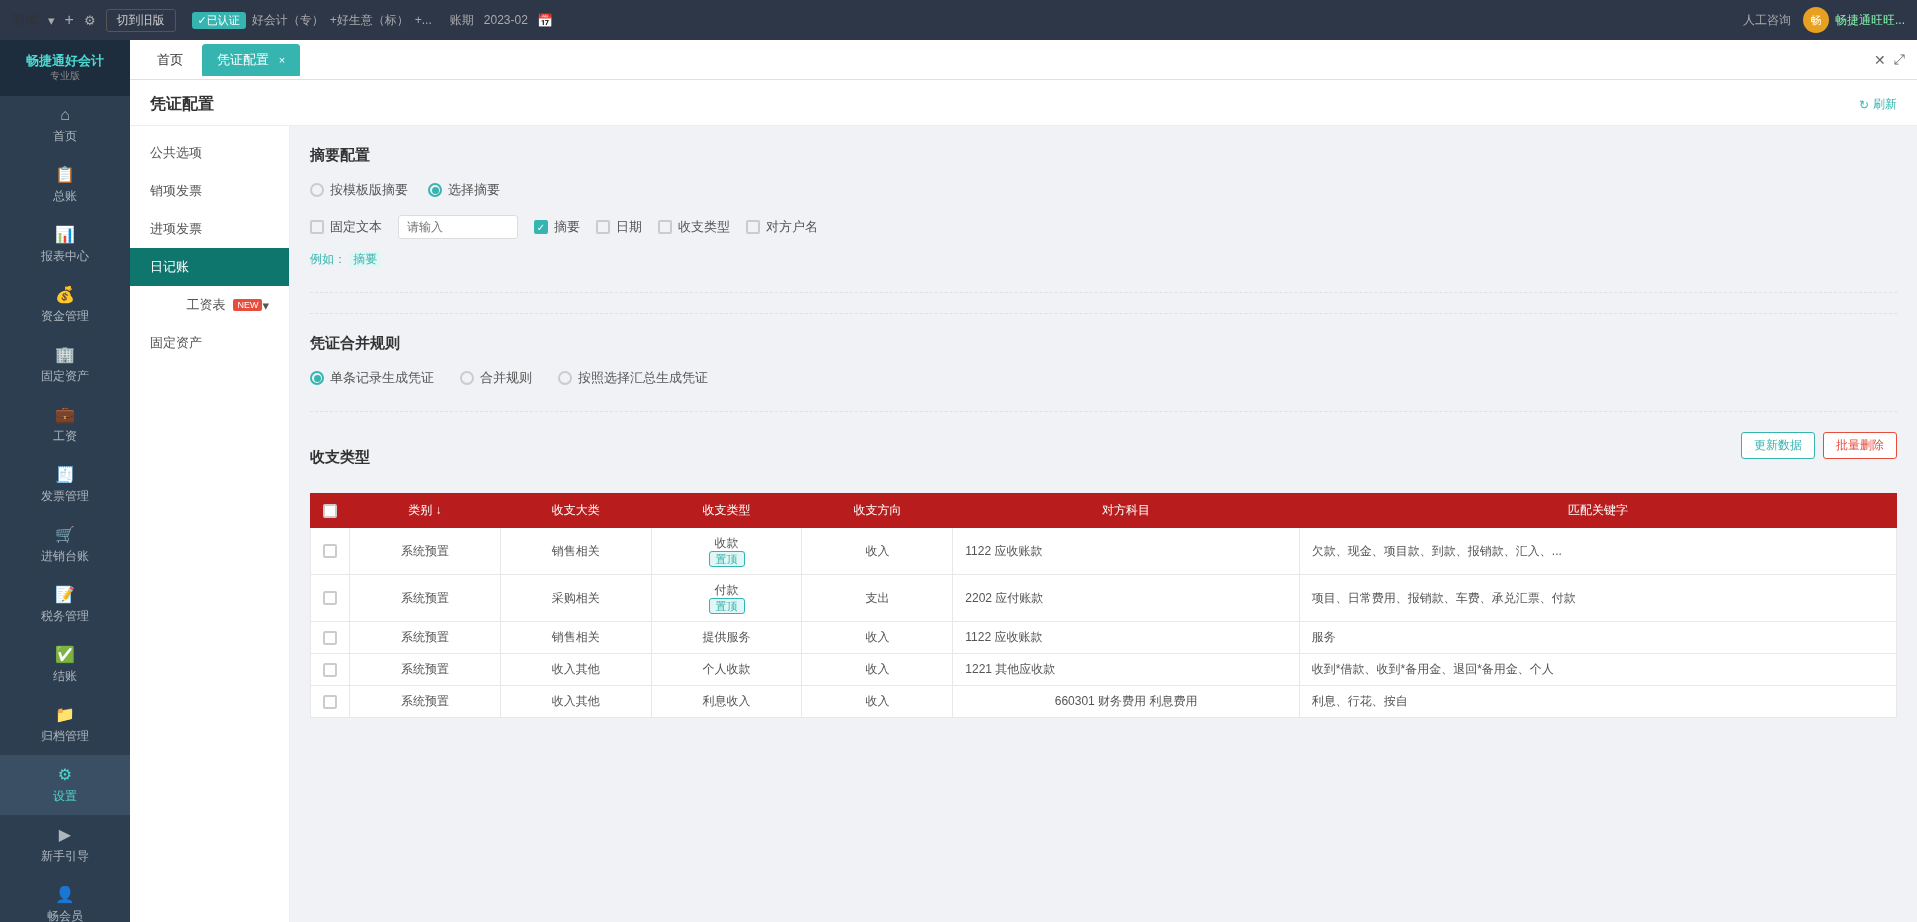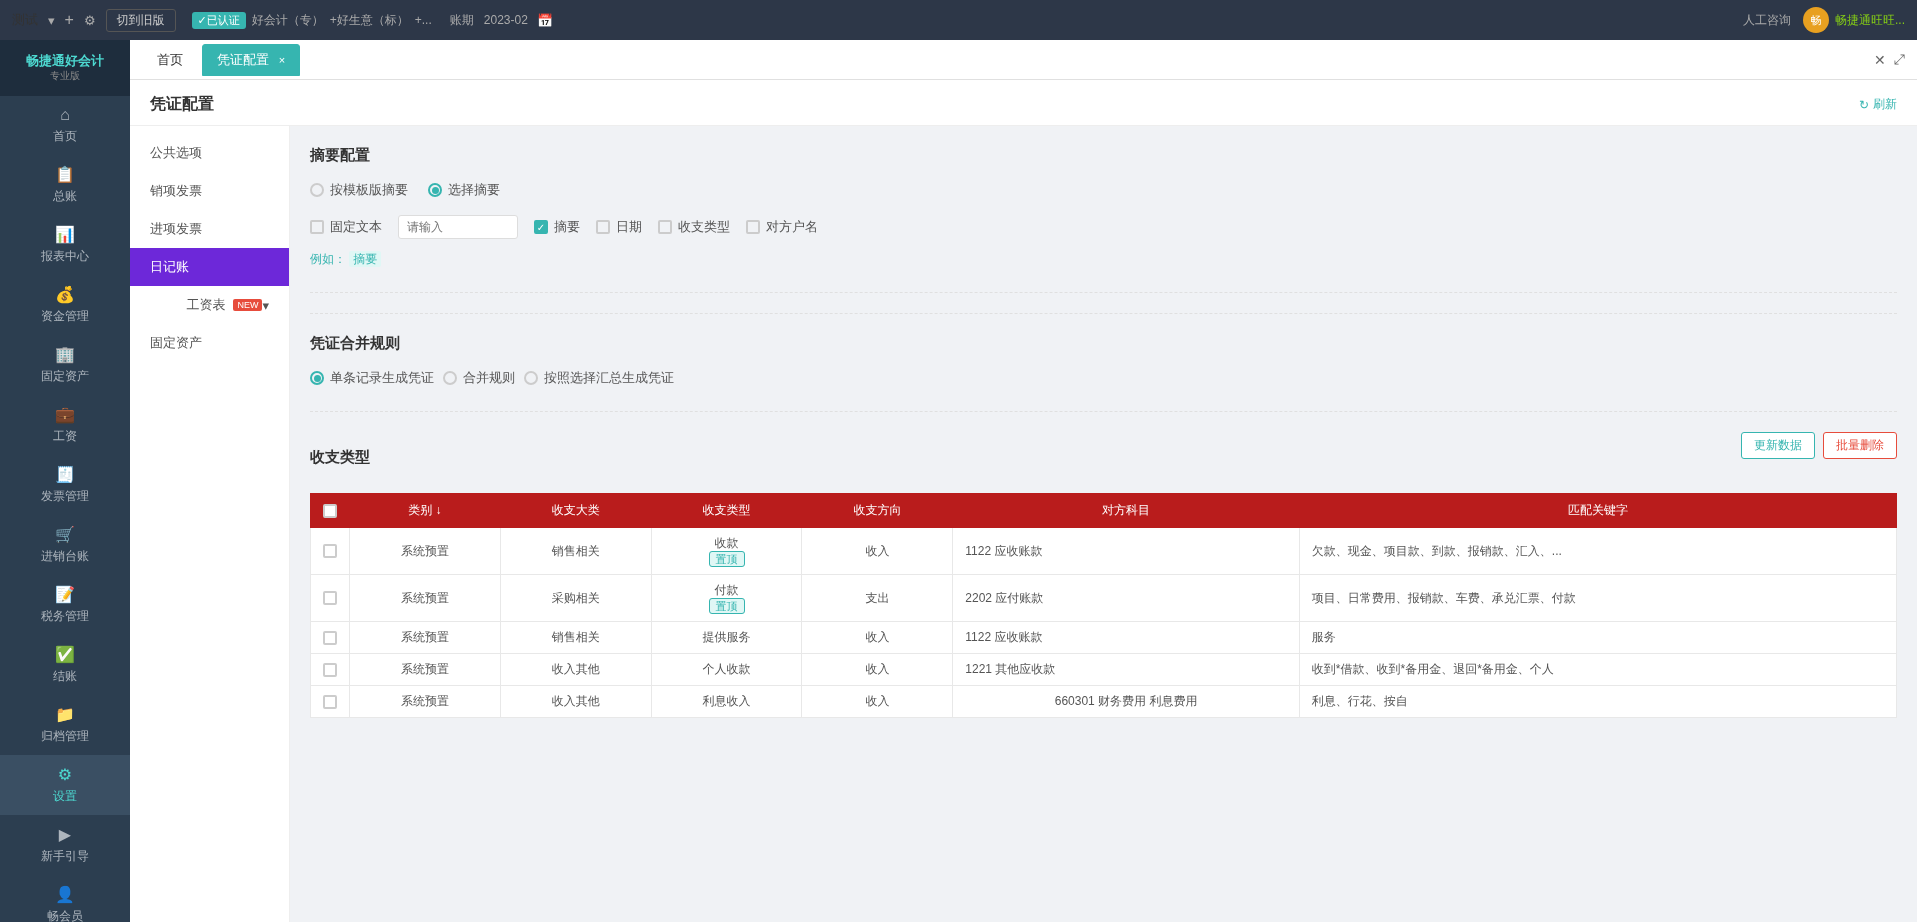--- a/index.html
+++ b/index.html
@@ -8,21 +8,21 @@
     
     .top-bar { height: 40px; background: #2d3748; display: flex; align-items: center; padding: 0 12px; gap: 10px; flex-shrink: 0; }
     .top-bar-btn { background: transparent; border: 1px solid #555; color: #ccc; padding: 2px 10px; border-radius: 3px; cursor: pointer; font-size: 12px; }
     .top-bar-status { display: flex; align-items: center; gap: 6px; margin-left: 6px; }
     .status-badge { background: #36b5b0; color: #fff; padding: 1px 6px; border-radius: 3px; font-size: 11px; }
     .top-bar-period { color: #aaa; font-size: 12px; margin-left: 8px; }
     .top-bar-right { margin-left: auto; display: flex; align-items: center; gap: 12px; }
     .top-bar-support { color: #aaa; font-size: 12px; cursor: pointer; }
     .top-bar-user { display: flex; align-items: center; gap: 6px; }
     .user-avatar { width: 26px; height: 26px; border-radius: 50%; background: #e8a020; display: flex; align-items: center; justify-content: center; font-size: 11px; color: #fff; }
-    .user-name { color: #84cc16; font-size: 12px; }
+    .user-name { color: #86efac; font-size: 12px; }
 
     
     .main-layout { display: flex; flex: 1; overflow: hidden; }
 
     
     .sidebar { width: 130px; background: #2c3e50; display: flex; flex-direction: column; flex-shrink: 0; }
     .sidebar-logo { height: 56px; background: #1e2d3d; display: flex; align-items: center; justify-content: center; flex-direction: column; padding: 19px; }
     .logo-text { color: #4dd8d0; font-size: 13px; font-weight: bold; line-height: 1.2; }
     .logo-sub { color: #888; font-size: 10px; }
     .sidebar-item { display: flex; flex-direction: column; align-items: center; padding: 10px 0; cursor: pointer; color: #adb5bd; font-size: 12px; gap: 4px; }
@@ -46,21 +46,21 @@
     .page-header { background: #fff; padding: 14px 20px 10px; border-bottom: 1px solid #eee; display: flex; align-items: center; justify-content: space-between; }
     .page-title { font-size: 16px; font-weight: bold; color: #333; }
     .refresh-btn { color: #36b5b0; font-size: 12px; cursor: pointer; display: flex; align-items: center; gap: 4px; }
 
     
     .inner-layout { display: flex; height: calc(100% - 50px); }
 
     
     .left-nav { width: 160px; background: #fff; border-right: 1px solid #eee; padding-top: 8px; flex-shrink: 0; }
     .left-nav-item { padding: 10px 20px; cursor: pointer; font-size: 13px; color: #555; display: flex; align-items: center; justify-content: space-between; }
-    .left-nav-item.active { background: #6d28d9; color: #fff; }
+    .left-nav-item.active { background: #0f766e; color: #fff; }
     .new-badge { background: #e74c3c; color: #fff; font-size: 9px; padding: 1px 4px; border-radius: 2px; margin-left: 4px; }
 
     
     .main-content { flex: 1; padding: 20px; overflow-y: auto; }
 
     
     .section { margin-bottom: 24px; }
     .section-title { font-size: 15px; font-weight: bold; color: #333; margin-bottom: 16px; }
 
     
@@ -76,21 +76,21 @@
     .checkbox-box { width: 14px; height: 14px; border: 2px solid #ccc; border-radius: 2px; display: flex; align-items: center; justify-content: center; flex-shrink: 0; }
     .checkbox-box.checked { background: #36b5b0; border-color: #36b5b0; color: #fff; font-size: 10px; }
     .text-input { border: 1px solid #ddd; border-radius: 3px; padding: 4px 8px; font-size: 12px; color: #999; width: 120px; }
 
     .example-text { color: #36b5b0; font-size: 12px; margin-top: 4px; }
     .example-highlight { background: #e0f7f5; padding: 1px 4px; border-radius: 2px; }
 
     .divider { border: none; border-top: 1px dashed #e0e0e0; margin: 20px 0; }
 
     
-    .merge-options { display: flex; gap: 9px; }
+    .merge-options { display: flex; gap: 26px; }
 
     
     .income-section { margin-top: 10px; }
     .income-header { display: flex; align-items: center; justify-content: flex-end; gap: 8px; margin-bottom: 24px; }
     .btn-update { background: #fff; border: 1px solid #36b5b0; color: #36b5b0; padding: 4px 12px; border-radius: 3px; cursor: pointer; font-size: 12px; }
     .btn-delete { background: #fff; border: 1px solid #e74c3c; color: #e74c3c; padding: 4px 12px; border-radius: 3px; cursor: pointer; font-size: 12px; }
 
     
     .data-table { width: 100%; border-collapse: collapse; }
     .data-table th { background: #b91c1c; color: #fff; padding: 8px 12px; text-align: center; font-size: 12px; font-weight: normal; border: 1px solid #b91c1c; }

